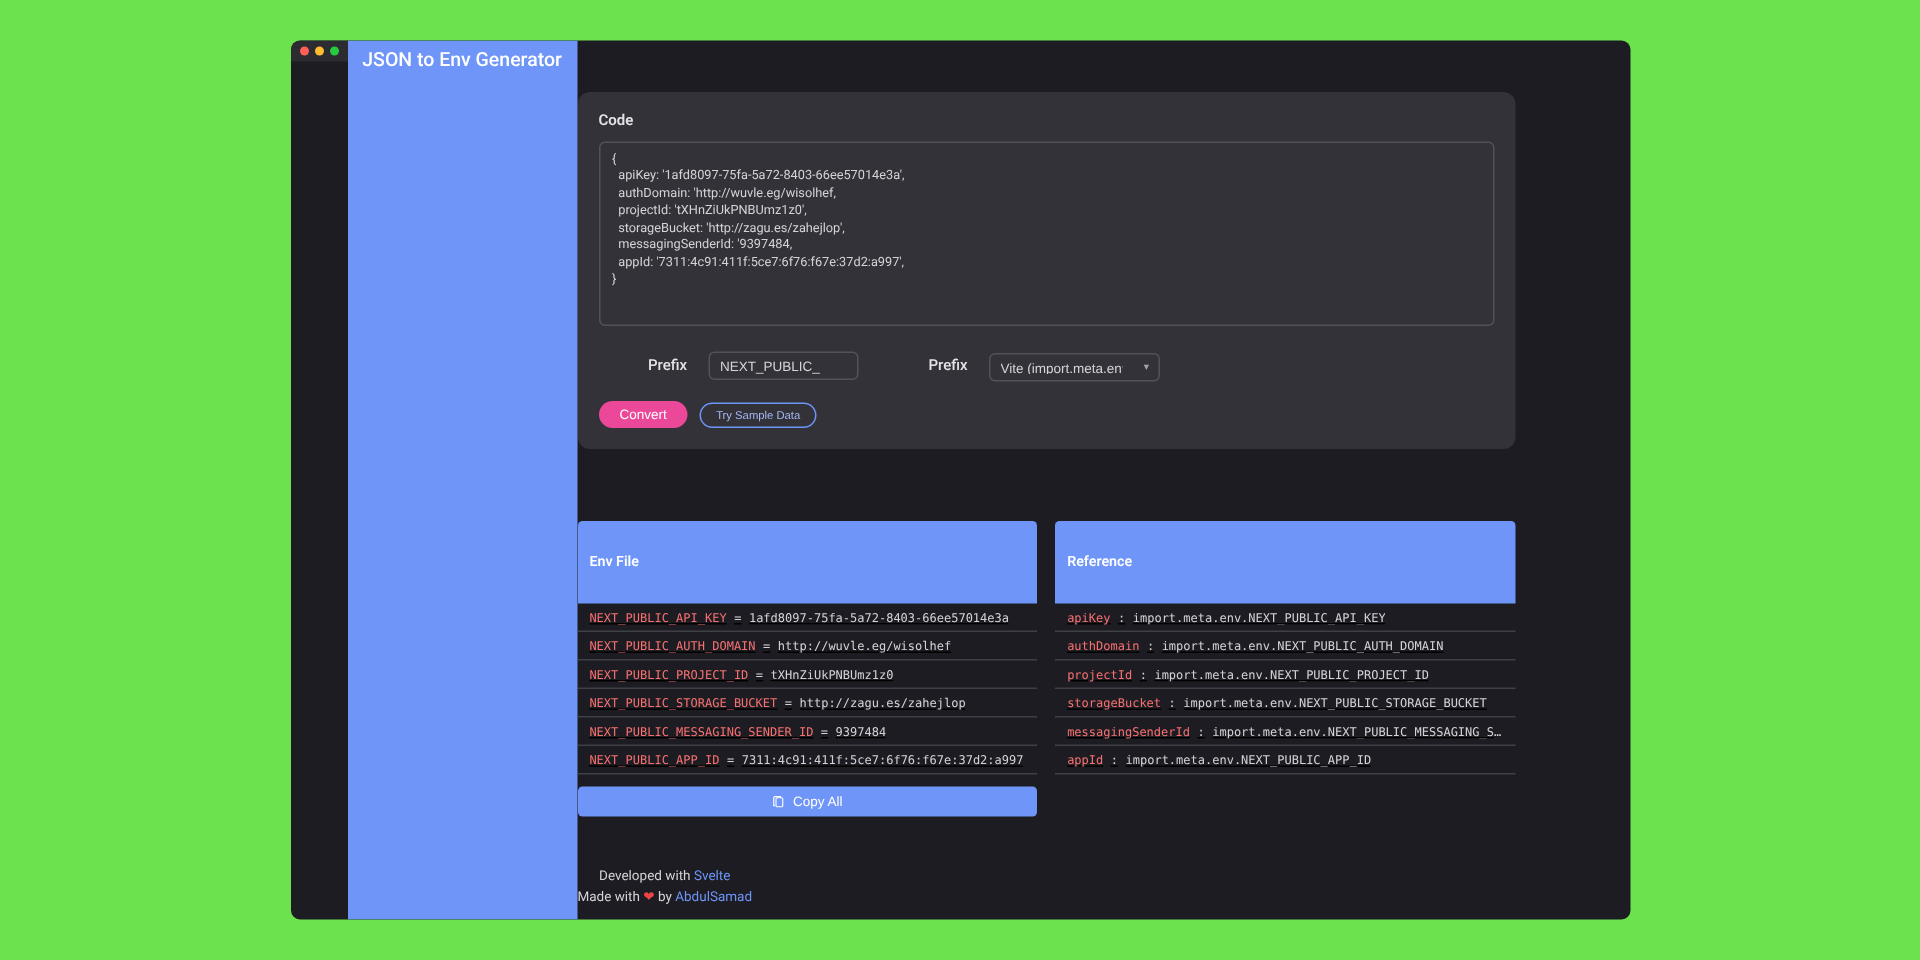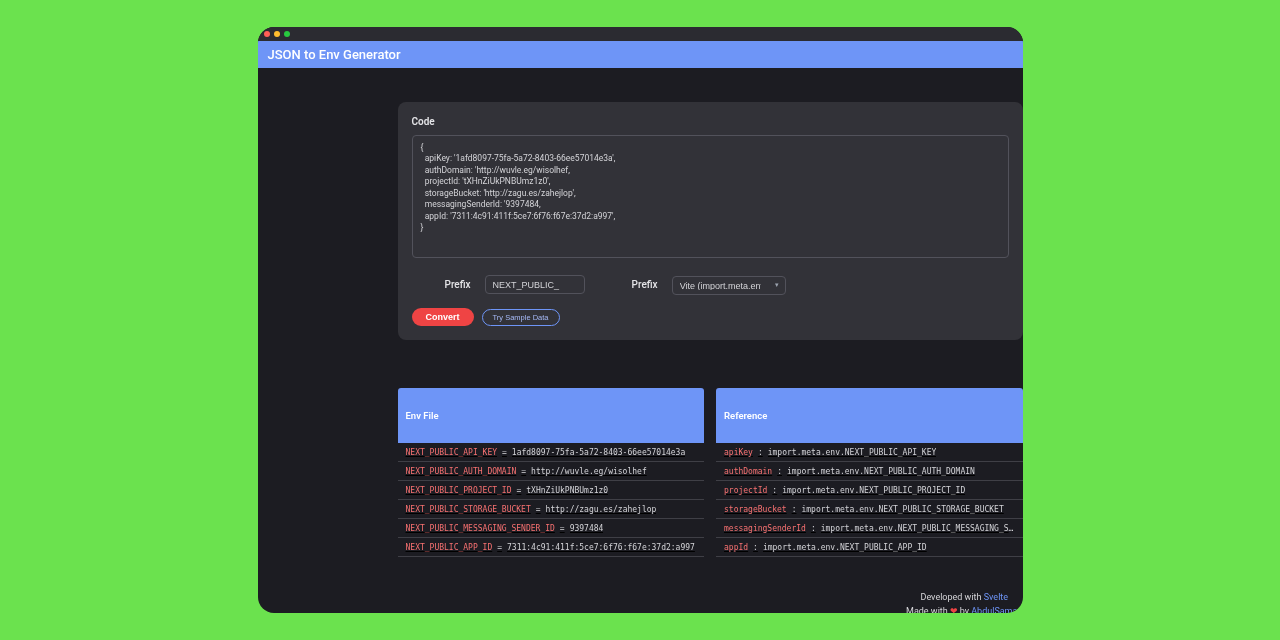--- a/index.html
+++ b/index.html
@@ -7,27 +7,27 @@
     background: #6be24e;
     font-family: -apple-system, BlinkMacSystemFont, "Segoe UI", Roboto, Helvetica, Arial, sans-serif;
     width: 1280px;
     height: 640px;
     overflow: hidden;
     display: flex;
     align-items: center;
     justify-content: center;
   }
   .window {
-    width: 765px;
+    width: 893px;
     height: 586px;
     background: #1c1c22;
-    border-radius: 16px;
+    border-radius: 6px;
     overflow: hidden;
     display: flex;
-    flex-direction: column;
+    flex-direction: row;
   }
   .titlebar {
     height: 14px;
     background: #2b2b31;
     display: flex;
     align-items: center;
     padding: 0 6px;
     gap: 4px;
   }
   .dot { width: 6px; height: 6px; border-radius: 50%; }
@@ -40,21 +40,21 @@
     color: #fff;
     font-size: 13px;
     font-weight: 500;
   }
   .content {
     flex: 1;
     overflow-y: auto;
     padding: 34px 0 16px;
     display: flex;
     flex-direction: column;
-    align-items: flex-end;
+    align-items: flex-start;
   }
   .card {
     width: 625px;
     background: #323238;
     border-radius: 8px;
     padding: 14px;
   }
   .label {
     color: #e4e4e7;
     font-size: 10px;
@@ -121,27 +121,27 @@
     color: #9ca3af;
     font-size: 7px;
   }
   .btn-row {
     display: flex;
     gap: 8px;
     margin-top: 13px;
     align-items: center;
   }
   .btn-primary {
-    background: #ef4444;
+    background: #ec4899;
     color: #fff;
     border: none;
     border-radius: 999px;
     padding: 4px 14px;
     font-size: 9px;
-    font-weight: 700;
+    font-weight: 400;
     cursor: pointer;
   }
   .btn-outline {
     background: transparent;
     color: #a5b8f5;
     border: 1px solid #6e95f7;
     border-radius: 999px;
     padding: 3px 10px;
     font-size: 7.5px;
     cursor: pointer;
@@ -276,20 +276,27 @@
               <span class="env-key">NEXT_PUBLIC_MESSAGING_SENDER_ID</span>
               <span class="env-eq">=</span>
               <span class="env-val">9397484</span>
             </div>
             <div class="env-row">
               <span class="env-key">NEXT_PUBLIC_APP_ID</span>
               <span class="env-eq">=</span>
               <span class="env-val">7311:4c91:411f:5ce7:6f76:f67e:37d2:a997</span>
             </div>
           </div>
+        <button class="copy-btn">
+          <svg class="copy-icon" viewBox="0 0 24 24" fill="none" stroke="currentColor" stroke-width="2">
+              <rect x="8" y="4" width="12" height="16" rx="2"></rect>
+              <path d="M16 4V2H6a2 2 0 0 0-2 2v14h2"></path>
+            </svg>
+          <span>Copy All</span>
+        </button>
       </div>
       <div class="panel">
         <div class="panel-header">Reference</div>
         <div class="panel-body" id="reference-rows">
             <div class="env-row">
               <span class="env-key">apiKey</span>
               <span class="env-eq">:</span>
               <span class="env-val">import.meta.env.NEXT_PUBLIC_API_KEY</span>
             </div>
             <div class="env-row">

